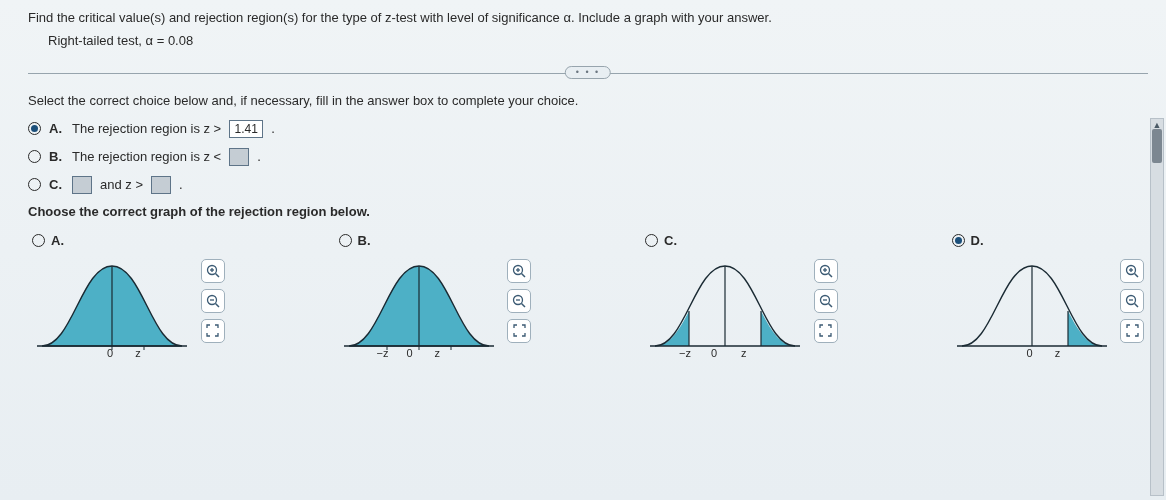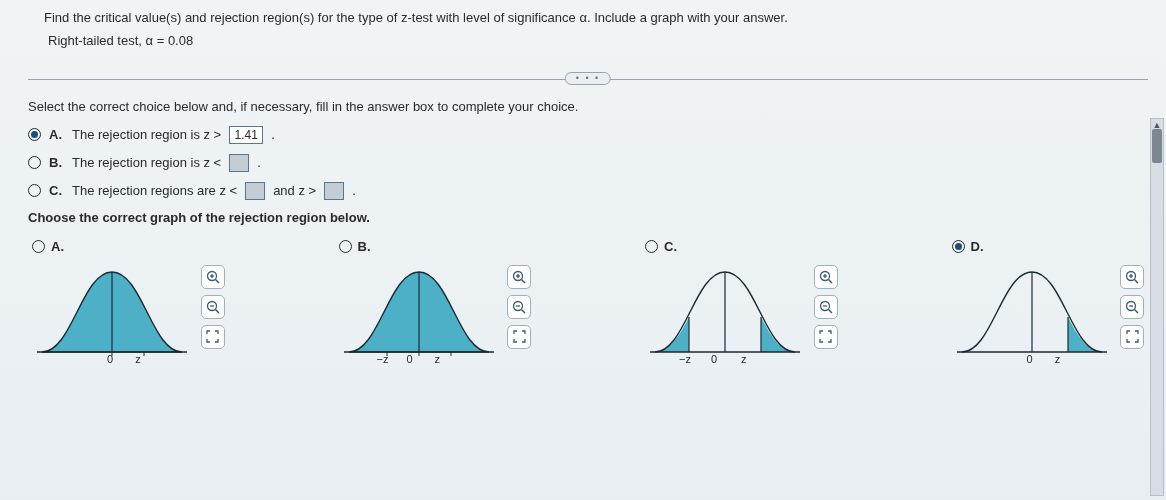--- a/index.html
+++ b/index.html
@@ -7,22 +7,22 @@
       font-family: Arial, Helvetica, sans-serif;
       font-size: 13px;
       color: #2a2a2a;
       background: linear-gradient(to bottom, #f0f4f6 0%, #e8eef2 100%);
       width: 1166px;
       height: 500px;
       overflow: hidden;
       position: relative;
       padding: 10px 18px 0 28px;
     }
-    .question-header { margin-bottom: 4px; margin-left: 16px; }
-    .question-sub { margin: 8px 0 24px 20px; }
+    .question-header { margin-bottom: 4px; }
+    .question-sub { margin: 8px 0 18px 20px; }
     .divider-row {
       position: relative;
       height: 14px;
       margin-bottom: 10px;
     }
     .divider-line {
       position: absolute;
       left: 0; right: 0; top: 7px;
       border-top: 1px solid #97a4ad;
     }
@@ -175,21 +175,20 @@
   <span class="radio"></span>
   <span class="letter">B.</span>
   <span>The rejection region is z &lt;</span>
   <span class="answer-box empty"></span>
   <span>.</span>
 </div>
 
 <div class="choice-row">
   <span class="radio"></span>
   <span class="letter">C.</span>
-  <span>The rejection regions are z &lt;</span>
   <span class="answer-box empty"></span>
   <span> and z &gt;</span>
   <span class="answer-box empty"></span>
   <span>.</span>
 </div>
 
 <div class="section-label">Choose the correct graph of the rejection region below.</div>
 
 <div class="graph-row">
 

